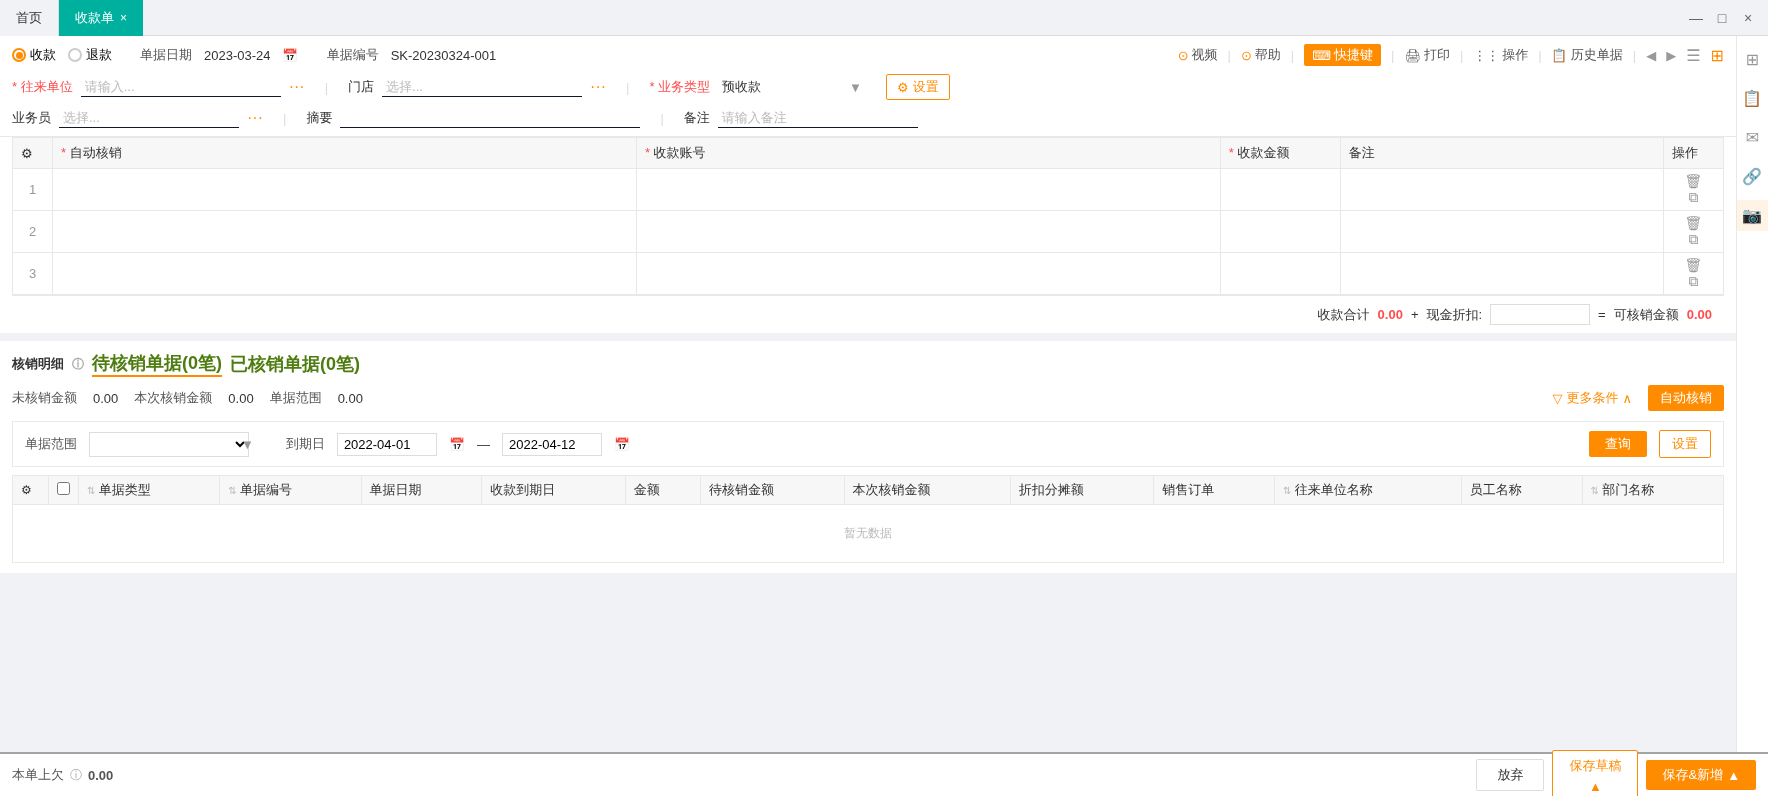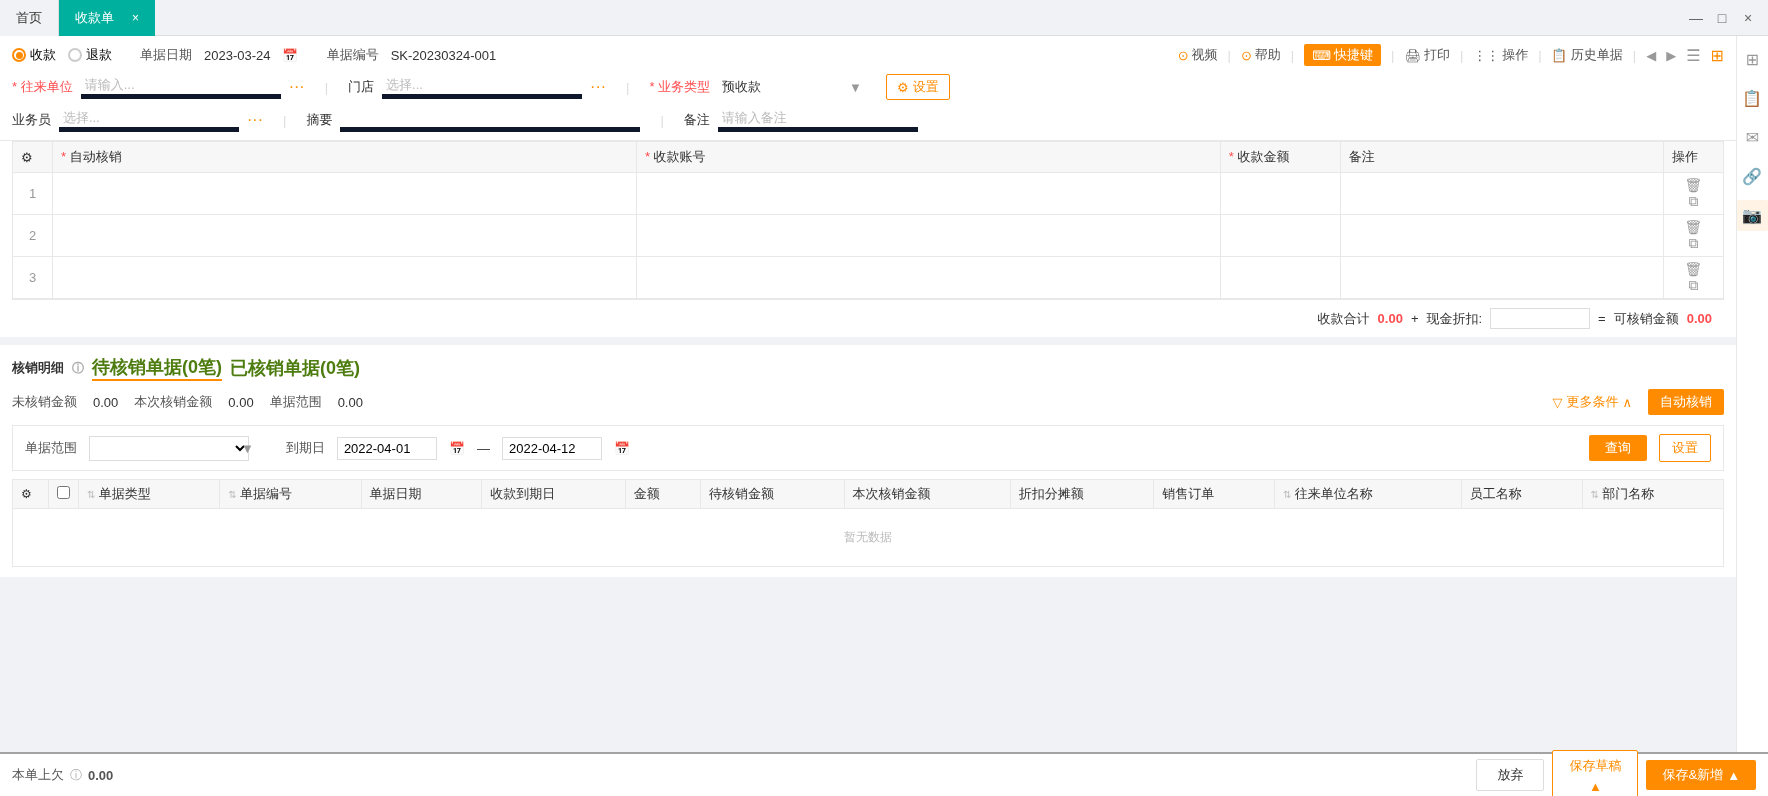--- a/index.html
+++ b/index.html
@@ -9,21 +9,21 @@
     .tab-bar {
       display: flex; align-items: center; background: #f0f2f5; height: 36px;
       border-bottom: 1px solid #ddd; padding: 0;
     }
     .tab-home {
       background: #f0f2f5; color: #333; padding: 0 16px; height: 36px;
       display: flex; align-items: center; border-right: 1px solid #ddd;
     }
     .tab-active {
       background: #00b09e; color: #fff; padding: 0 16px; height: 36px;
-      display: flex; align-items: center; gap: 18px;
+      display: flex; align-items: center; gap: 6px;
     }
     .tab-close { cursor: pointer; font-size: 12px; color: #fff; }
     .tab-spacer { flex: 1; }
     .win-controls { display: flex; align-items: center; gap: 2px; padding-right: 8px; }
     .win-btn { width: 24px; height: 24px; display: flex; align-items: center; justify-content: center; cursor: pointer; color: #666; font-size: 14px; }
 
     
     .form-section {
       background: #fff; padding: 8px 12px;
       border-bottom: 1px solid #e8e8e8;
@@ -35,21 +35,21 @@
     .radio-group { display: flex; align-items: center; gap: 12px; }
     .radio-item { display: flex; align-items: center; gap: 4px; cursor: pointer; }
     .radio-circle { width: 14px; height: 14px; border-radius: 50%; border: 2px solid #ccc; display: flex; align-items: center; justify-content: center; }
     .radio-circle.checked { border-color: #ff8c00; }
     .radio-circle.checked::after { content: ''; width: 7px; height: 7px; border-radius: 50%; background: #ff8c00; }
 
     .field-label { color: #ff4d4f; white-space: nowrap; }
     .field-label::before { content: '* '; }
     .field-label-plain { color: #333; white-space: nowrap; }
     .field-input {
-      border: none; border-bottom: 5px solid #0f172a; outline: none;
+      border: none; border-bottom: 1px solid #0f172a; outline: none;
       padding: 2px 4px; color: #333; min-width: 160px; background: transparent;
     }
     .field-input::placeholder { color: #bbb; }
     .more-btn { color: #ff8c00; cursor: pointer; font-size: 16px; }
     .dropdown-arrow { color: #999; cursor: pointer; }
     .right-controls { display: flex; align-items: center; gap: 10px; font-size: 12px; }
     .ctrl-btn { display: flex; align-items: center; gap: 3px; cursor: pointer; color: #555; }
     .ctrl-btn.active { background: #ff8c00; color: #fff; padding: 2px 8px; border-radius: 2px; }
 
     

